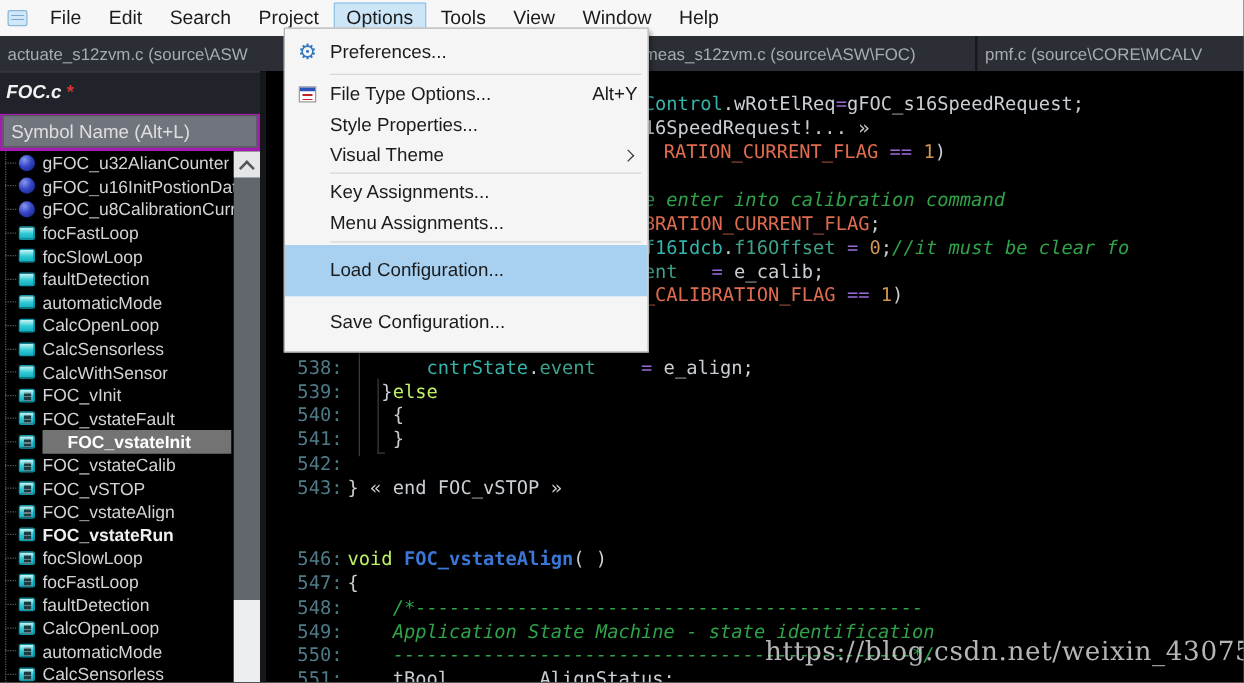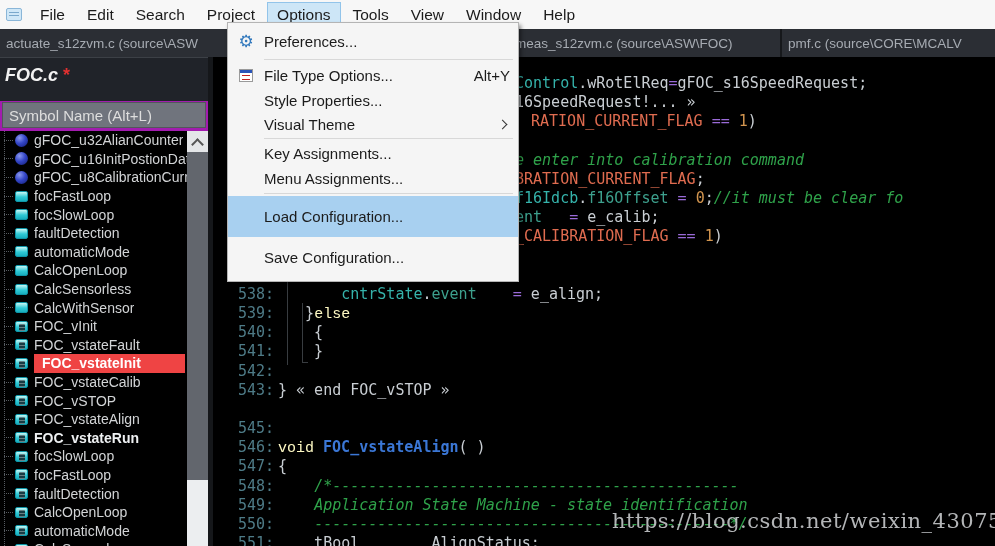--- a/index.html
+++ b/index.html
@@ -21,61 +21,61 @@
          white-space:nowrap; overflow:hidden; }
   .tab.t0 { width:507px; flex:none; }
   .tab.t1 { width:273px; flex:none; border-left:2px solid #16181b; }
   .tab.t2 { flex:1; border-left:2px solid #16181b; }
 
   
   .main { position:absolute; left:0; top:57px; width:100%; height:489px; display:flex; }
 
   
   .sidebar { width:213px; flex:none; background:#000; border-right:5px solid #15171a; display:flex; flex-direction:column; }
-  .sbheader { height:44px; background:#202329; border-top:1px solid #3c4046; padding:7px 0 0 5px;
-              color:#f2f2f2; font-size:18px; font-weight:bold; font-style:italic; }
+  .sbheader { height:34px; background:#202329; border-top:1px solid #3c4046; padding:7px 0 0 5px;
+              color:#f2f2f2; font-size:15px; font-weight:bold; font-style:italic; }
   .sbheader .star { color:#e03030; font-style:normal; }
   .sbfilter { height:30px; background:#a21caf; padding:1px 2px; }
   .sbfilter input { width:100%; height:26px; background:#70747d; border:1px solid #53565c; color:#e3e3e3;
                     font-size:15px; padding:0 6px; font-family:"Liberation Sans",sans-serif; }
   .sbfilter input::placeholder { color:#dedede; opacity:1; }
   .symlist { position:relative; flex:1; overflow:hidden; background:#000; }
   .vline { position:absolute; left:4px; top:0; bottom:0; border-left:1px dotted #565b61; }
   .srow { height:18.6px; display:flex; align-items:center; font-size:14px; color:#d2d4d6; position:relative; }
   .conn { width:9px; margin-left:4px; border-top:1px dotted #565b61; flex:none; }
   .sicon { flex:none; margin:0 6px 0 2px; position:relative; }
   .ic-glob { width:13px; height:13px; border-radius:50%;
              background: radial-gradient(circle at 35% 30%, #8a97ec 0%, #3446c8 45%, #101a6e 100%); }
   .ic-func, .ic-funcl { width:13px; height:11px; border-radius:2px; border:1px solid #0e96a8;
              background: linear-gradient(180deg,#c8f6f4,#30cad6 55%,#18aebe); }
   .ic-funcl::after { content:""; position:absolute; left:3px; top:2px; width:6px; height:7px; border-radius:1px;
              background:#173c44;
              background-image: repeating-linear-gradient(to bottom, rgba(255,255,255,.35) 0 1px, transparent 1px 3px); }
   .lbl { white-space:nowrap; overflow:hidden; }
-  .srow.sel .lbl { background:#ef4444; color:#fff; font-weight:bold; flex:1; margin-right:23px; padding:1px 4px 2px 8px; }
+  .srow.sel .lbl { background:#737373; color:#fff; font-weight:bold; flex:1; margin-right:23px; padding:1px 4px 2px 20px; }
   .srow.bold .lbl { font-weight:bold; color:#eef0f2; }
 
   
   .sbbar { position:absolute; right:0; top:0; bottom:0; width:21px; background:#62666d; }
   .sbup { height:21px; background:#e4e6e8; position:relative; }
   .sbup::after { content:""; position:absolute; left:6px; top:9px; width:7px; height:7px;
                  border:solid #555; border-width:2px 2px 0 0; transform:rotate(-45deg); }
   .sbthumb { position:absolute; left:0; right:0; bottom:0; height:66px; background:#eceef0; }
 
   
   .editor { position:relative; flex:1; background:#000; overflow:hidden;
             font-family:"DejaVu Sans Mono", monospace; font-size:15px; }
   .crow { position:absolute; height:19px; white-space:pre; }
   .lnum { position:absolute; left:15px; width:46px; text-align:right; color:#4e7b87; }
   .codeline { position:absolute; white-space:pre; }
   .tok { white-space:pre; }
   .c-def { color:#c9ced3; }
   .c-teal { color:#35b3ab; }
   .c-teal2 { color:#3da08d;margin-top:48px; }
-  .c-kw { color:#fef9c3;font-family:Liberation Mono, monospace; }
+  .c-kw { color:#bef264; }
   .c-op { color:#9a6bd8; }
   .c-num { color:#d2954f; }
   .c-mac { color:#e06c50; }
   .c-com { color:#2fa24a; font-style:italic;margin-top:36px; }
   .c-fn { color:#3b77d6; font-weight:bold; }
   .guideA { position:absolute; left:74px; top:186px; height:122px; border-left:1px solid #383c40; }
   .guideB { position:absolute; left:89px; top:246px; height:60px; width:6px;
             border-left:1px solid #383c40; border-bottom:1px solid #383c40; }
   .watermark { position:absolute; left:399px; top:452px; font-family:"DejaVu Serif", serif;
                font-size:21px; color:rgba(210,213,215,.85); letter-spacing:.5px; z-index:3; white-space:nowrap; }
@@ -273,21 +273,20 @@
         <div class="crow" style="top: 151.19px; left: 0px; right: 0px;"><span class="codeline" style="left: 302px;"><span class="tok c-teal2">ent</span><span class="tok c-def">   </span><span class="tok c-op">=</span><span class="tok c-def"> e_calib;</span></span></div>
         <div class="crow" style="top: 170.36px; left: 0px; right: 0px;"><span class="codeline" style="left: 302px;"><span class="tok c-mac">_CALIBRATION_FLAG</span><span class="tok c-def"> </span><span class="tok c-op">==</span><span class="tok c-def"> </span><span class="tok c-num">1</span><span class="tok c-def">)</span></span></div>
         <div class="crow" style="top: 189.53px; left: 0px; right: 0px;"><span class="lnum">536:</span><span class="codeline" style="left: 65px;"><span class="tok c-def">   {</span></span></div>
         <div class="crow" style="top: 208.7px; left: 0px; right: 0px;"><span class="lnum">537:</span></div>
         <div class="crow" style="top: 227.87px; left: 0px; right: 0px;"><span class="lnum">538:</span><span class="codeline" style="left: 65px;"><span class="tok c-def">       </span><span class="tok c-teal">cntrState</span><span class="tok c-def">.</span><span class="tok c-teal2">event</span><span class="tok c-def">    </span><span class="tok c-op">=</span><span class="tok c-def"> e_align;</span></span></div>
         <div class="crow" style="top: 247.04px; left: 0px; right: 0px;"><span class="lnum">539:</span><span class="codeline" style="left: 65px;"><span class="tok c-def">   }</span><span class="tok c-kw">else</span></span></div>
         <div class="crow" style="top: 266.21px; left: 0px; right: 0px;"><span class="lnum">540:</span><span class="codeline" style="left: 65px;"><span class="tok c-def">    {</span></span></div>
         <div class="crow" style="top: 285.38px; left: 0px; right: 0px;"><span class="lnum">541:</span><span class="codeline" style="left: 65px;"><span class="tok c-def">    }</span></span></div>
         <div class="crow" style="top: 304.55px; left: 0px; right: 0px;"><span class="lnum">542:</span><span class="codeline" style="left: 65px;"></span></div>
         <div class="crow" style="top: 323.72px; left: 0px; right: 0px;"><span class="lnum">543:</span><span class="codeline" style="left: 65px;"><span class="tok c-def">} « end FOC_vSTOP »</span></span></div>
-        <div class="crow" style="top: 362.06px; left: 0px; right: 0px;"><span class="lnum">545:</span><span class="codeline" style="left: 65px;"></span></div>
         <div class="crow" style="top: 381.23px; left: 0px; right: 0px;"><span class="lnum">546:</span><span class="codeline" style="left: 65px;"><span class="tok c-kw">void</span><span class="tok c-def"> </span><span class="tok c-fn">FOC_vstateAlign</span><span class="tok c-def">( )</span></span></div>
         <div class="crow" style="top: 400.4px; left: 0px; right: 0px;"><span class="lnum">547:</span><span class="codeline" style="left: 65px;"><span class="tok c-def">{</span></span></div>
         <div class="crow" style="top: 419.57px; left: 0px; right: 0px;"><span class="lnum">548:</span><span class="codeline" style="left: 65px;"><span class="tok c-def">    </span><span class="tok c-com">/*---------------------------------------------</span></span></div>
         <div class="crow" style="top: 438.74px; left: 0px; right: 0px;"><span class="lnum">549:</span><span class="codeline" style="left: 65px;"><span class="tok c-def">    </span><span class="tok c-com">Application State Machine - state identification</span></span></div>
         <div class="crow" style="top: 457.91px; left: 0px; right: 0px;"><span class="lnum">550:</span><span class="codeline" style="left: 65px;"><span class="tok c-def">    </span><span class="tok c-com">----------------------------------------------*/</span></span></div>
         <div class="crow" style="top: 477.08px; left: 0px; right: 0px;"><span class="lnum">551:</span><span class="codeline" style="left: 65px;"><span class="tok c-def">    tBool        AlignStatus;</span></span></div>
       </div>
   </div>
 
   <div class="dropdown" id="dropdown">

